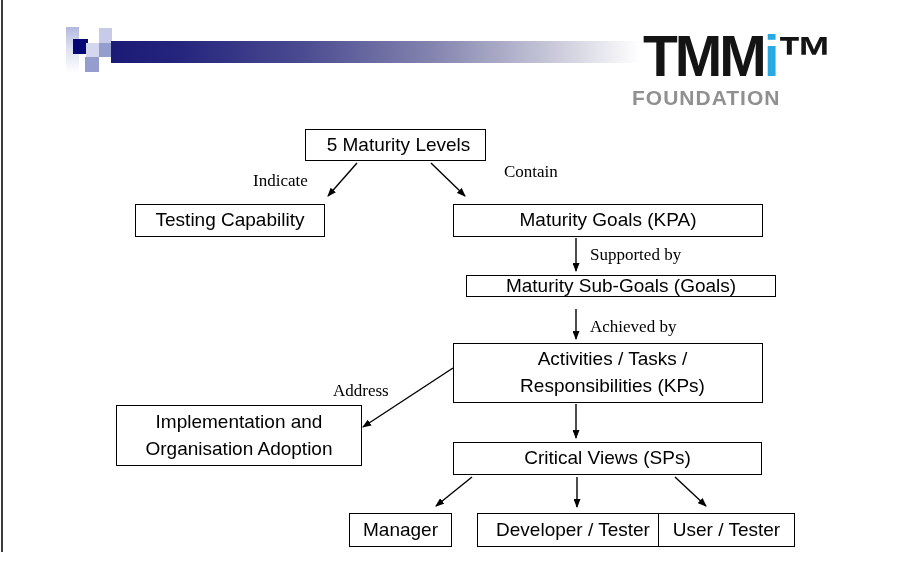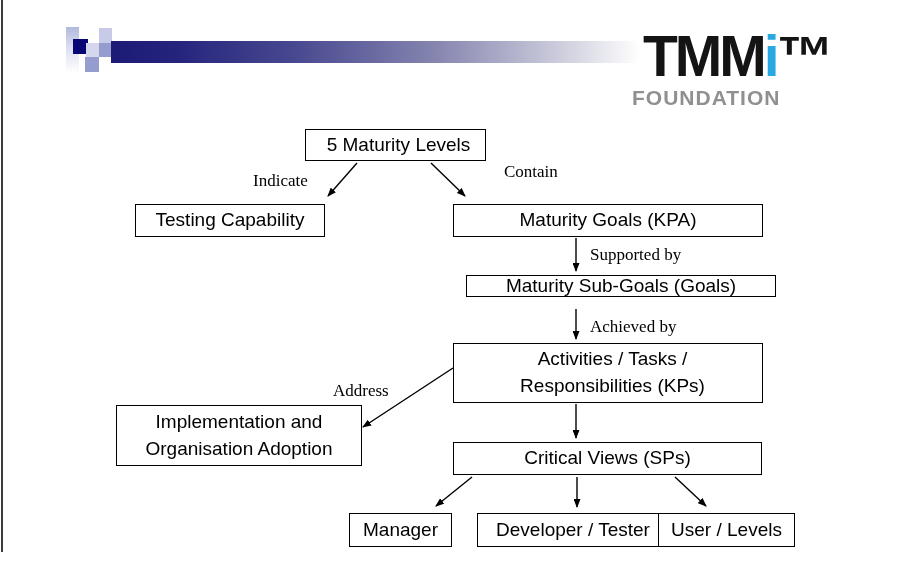--- a/index.html
+++ b/index.html
@@ -118,21 +118,21 @@
   <div class="box" id="box-tc">Testing Capability</div>
   <div class="box" id="box-mg">Maturity Goals (KPA)</div>
   <div class="box" id="box-msg">Maturity Sub-Goals (Goals)</div>
   <div class="box" id="box-act">Activities / Tasks /
 Responsibilities (KPs)</div>
   <div class="box" id="box-imp">Implementation and
 Organisation Adoption</div>
   <div class="box" id="box-cv">Critical Views (SPs)</div>
   <div class="box" id="box-man">Manager</div>
   <div class="box" id="box-dev">Developer / Tester</div>
-  <div class="box" id="box-uc">User / Levels</div>
+  <div class="box" id="box-uc">User / Tester</div>
 
   <div class="edge-label" id="lbl-indicate">Indicate</div>
   <div class="edge-label" id="lbl-contain">Contain</div>
   <div class="edge-label" id="lbl-supported">Supported by</div>
   <div class="edge-label" id="lbl-achieved">Achieved by</div>
   <div class="edge-label" id="lbl-address">Address</div>
 
 </div>
 
 </body></html>

